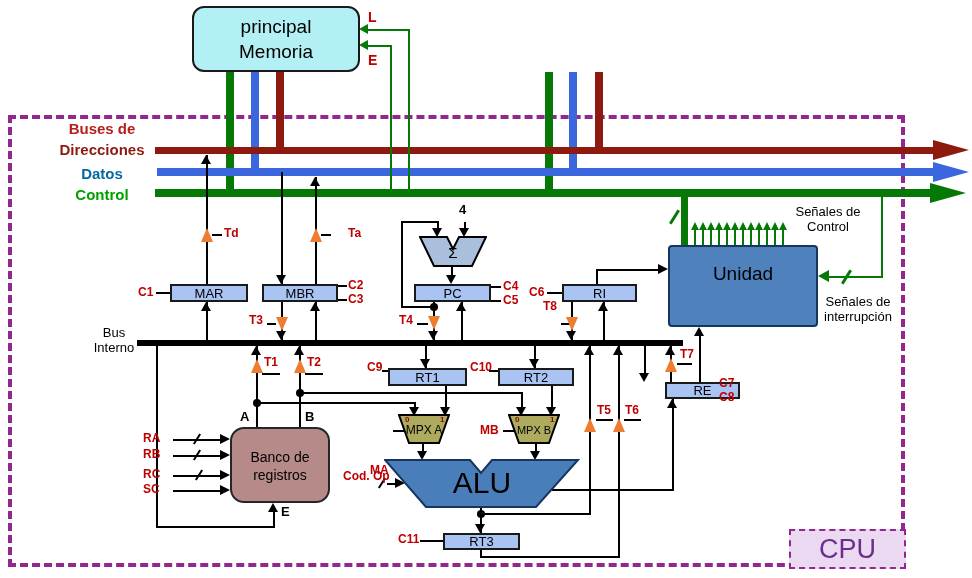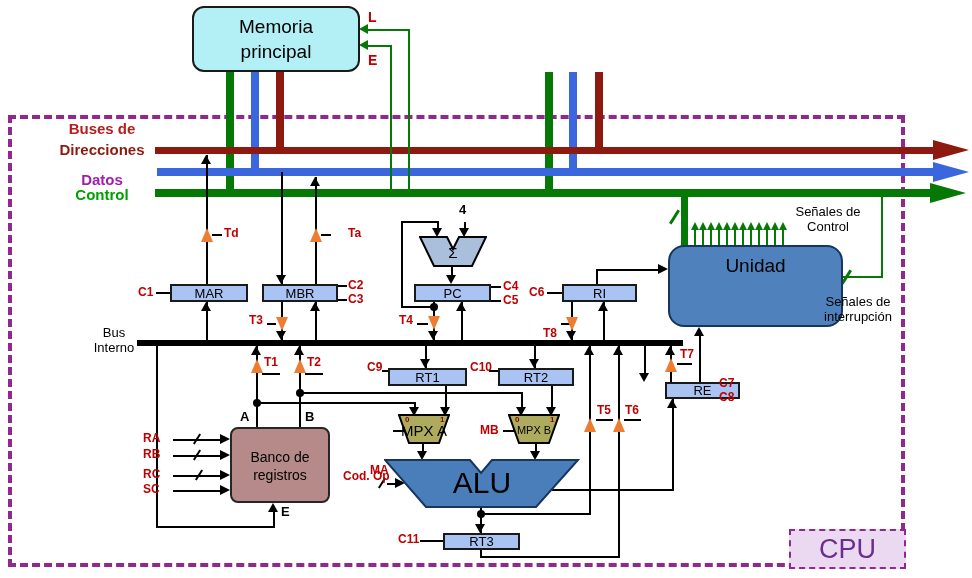--- a/index.html
+++ b/index.html
@@ -228,27 +228,27 @@
   <div class="triu" style="left:251px;top:359px;"></div>
   <div class="triu" style="left:294px;top:359px;"></div>
   <div class="trid" style="left:276px;top:317px;"></div>
   <div class="trid" style="left:428px;top:316px;"></div>
   <div class="triu" style="left:584px;top:418px;"></div>
   <div class="triu" style="left:613px;top:418px;"></div>
   <div class="triu" style="left:665px;top:358px;"></div>
   <div class="trid" style="left:566px;top:317px;"></div>
 
   <div class="bigbox" style="left:192px;top:6px;width:168px;height:66px;padding-top:6px;">
+    <div>principal</div>
     <div>Memoria</div>
-    <div>principal</div>
-  </div>
-  <div class="bigbox" style="left:668px;top:245px;width:175px;height:82px;background:#4F81BD;border-color:#16365C;border-radius:16px;padding-top:6px;">
+  </div>
+  <div class="bigbox" style="left:668px;top:245px;width:150px;height:82px;background:#4F81BD;border-color:#16365C;border-radius:4px;padding-top:14px;">
     <div>Unidad</div>
   </div>
-  <div class="bigbox" style="left:230px;top:427px;width:100px;height:76px;background:#B78A8A;border-color:#262626;border-radius:8px;font-size:14px;line-height:18px;padding-top:19px;">
+  <div class="bigbox" style="left:230px;top:427px;width:100px;height:76px;background:#B78A8A;border-color:#262626;border-radius:14px;font-size:14px;line-height:18px;padding-top:19px;">
     <div>Banco de</div>
     <div>registros</div>
   </div>
 
   <div class="reg" style="left:170px;top:284px;width:78px;height:18px;">MAR</div>
   <div class="reg" style="left:262px;top:284px;width:76px;height:18px;">MBR</div>
   <div class="reg" style="left:414px;top:284px;width:77px;height:18px;">PC</div>
   <div class="reg" style="left:562px;top:284px;width:75px;height:18px;">RI</div>
   <div class="reg" style="left:388px;top:368px;width:79px;height:18px;">RT1</div>
   <div class="reg" style="left:498px;top:368px;width:76px;height:18px;">RT2</div>
@@ -256,42 +256,42 @@
   <div class="reg" style="left:443px;top:533px;width:77px;height:17px;">RT3</div>
 
   <svg class="abs" style="left:419px;top:236px;" width="68" height="32" viewBox="0 0 68 32">
     <polygon points="1,1 28,1 34,13 40,1 67,1 53,30 15,30" fill="#A9BFDC" stroke="#000" stroke-width="2"></polygon>
   </svg>
   <div class="lbl ctr" style="left:419px;top:245px;width:68px;font-size:15px;">Σ</div>
 
   <svg class="abs" style="left:398px;top:414px;" width="52" height="30" viewBox="0 0 52 30">
     <polygon points="1,1 51,1 41,29 11,29" fill="#AEAB5E" stroke="#000" stroke-width="2"></polygon>
   </svg>
-  <div class="lbl ctr" style="left:398px;top:423px;width:52px;font-size:15px;">MPX A</div>
+  <div class="lbl ctr" style="left:398px;top:423px;width:52px;font-size:12px;">MPX A</div>
   <svg class="abs" style="left:508px;top:414px;" width="52" height="30" viewBox="0 0 52 30">
     <polygon points="1,1 51,1 41,29 11,29" fill="#AEAB5E" stroke="#000" stroke-width="2"></polygon>
   </svg>
   <div class="lbl ctr" style="left:508px;top:423px;width:52px;font-size:11px;">MPX B</div>
   <div class="mux01" style="left:405px;top:416px;">0</div>
   <div class="mux01" style="left:440px;top:416px;">1</div>
   <div class="mux01" style="left:515px;top:416px;">0</div>
   <div class="mux01" style="left:550px;top:416px;">1</div>
 
   <svg class="abs" style="left:384px;top:459px;" width="196" height="50" viewBox="0 0 196 50">
     <polygon points="1,1 86,1 97,14 108,1 194,1 152,48 42,48" fill="#4A7EBB" stroke="#16365C" stroke-width="2"></polygon>
   </svg>
   <div class="lbl ctr" style="left:384px;top:467px;width:196px;font-size:30px;line-height:32px;">ALU</div>
 
   <div class="abs" style="left:789px;top:529px;width:117px;height:40px;background:#EBD9F1;border:2px dashed #92278F;text-align:center;">
     <div style="font-size:27px;line-height:36px;color:#6B2D90;">CPU</div>
   </div>
 
   <div class="buslbl" style="left:40px;top:121px;color:#b91c1c;">Buses de</div>
   <div class="buslbl" style="left:40px;top:142px;color:#8E1A0F;">Direcciones</div>
-  <div class="buslbl" style="left:40px;top:172px;color:#a21caf;">Datos</div>
+  <div class="buslbl" style="left:40px;top:166px;color:#0369a1;">Datos</div>
   <div class="buslbl" style="left:40px;top:187px;color:#00A000;">Control</div>
 
   <div class="lbl ctr" style="left:86px;top:325px;width:56px;">
     <div>Bus</div>
     <div>Interno</div>
   </div>
 
   <div class="lbl ctr" style="left:778px;top:204px;width:100px;">
     <div>Señales de</div>
     <div>Control</div>
@@ -316,21 +316,21 @@
   <div class="red" style="left:398px;top:533px;">C11</div>
   <div class="red" style="left:224px;top:227px;">Td</div>
   <div class="red" style="left:332px;top:227px;margin-left:16px;">Ta</div>
   <div class="red" style="left:264px;top:356px;">T1</div>
   <div class="red" style="left:307px;top:356px;">T2</div>
   <div class="red" style="left:249px;top:314px;">T3</div>
   <div class="red" style="left:399px;top:314px;">T4</div>
   <div class="red" style="left:597px;top:404px;">T5</div>
   <div class="red" style="left:625px;top:404px;">T6</div>
   <div class="red" style="left:680px;top:348px;">T7</div>
-  <div class="red" style="left:543px;top:327px;text-align:right;">T8</div>
+  <div class="red" style="left:543px;top:300px;text-align:right;">T8</div>
   <div class="red" style="left:143px;top:432px;">RA</div>
   <div class="red" style="left:143px;top:448px;">RB</div>
   <div class="red" style="left:143px;top:468px;">RC</div>
   <div class="red" style="left:143px;top:483px;">SC</div>
   <div class="red" style="left:370px;top:424px;margin-top:40px;">MA</div>
   <div class="red" style="left:480px;top:424px;">MB</div>
   <div class="red" style="left:343px;top:470px;">Cod. Op</div>
 
   <div class="blkb" style="left:240px;top:410px;">A</div>
   <div class="blkb" style="left:305px;top:410px;">B</div>

